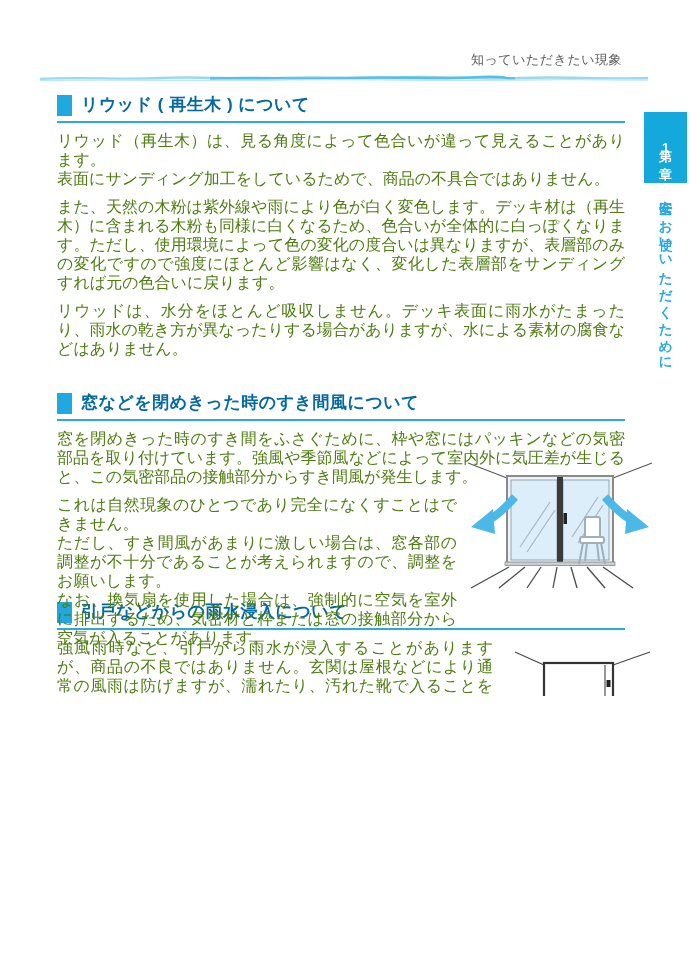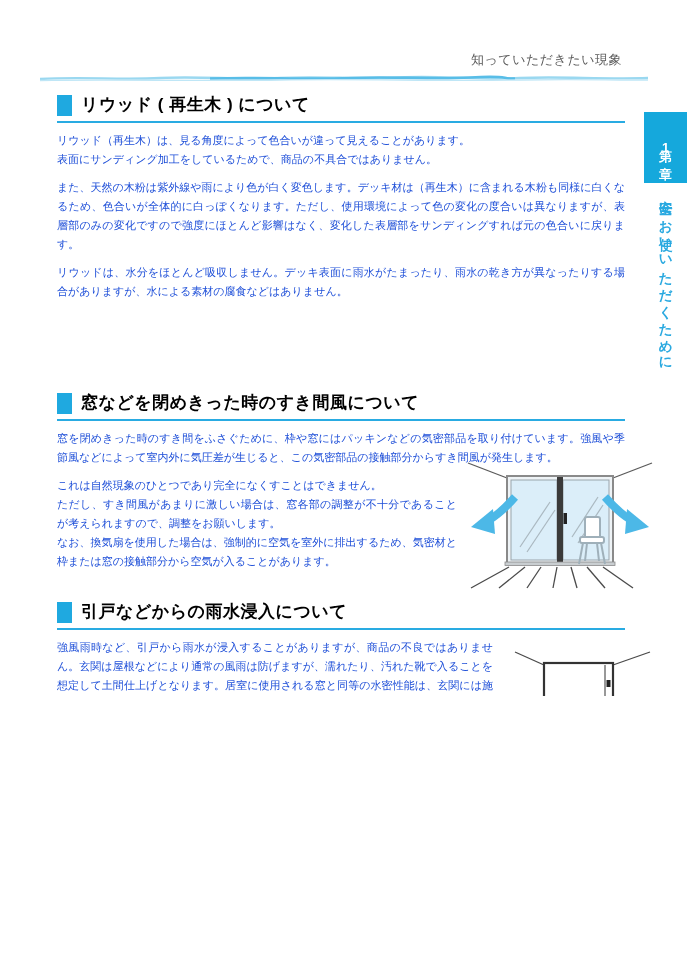--- a/index.html
+++ b/index.html
@@ -12,24 +12,24 @@
     position:absolute;top:51px;right:68px;font-size:13px;color:#595959;letter-spacing:0.5px;
   }
   .wave{position:absolute;left:40px;top:73px;}
   .section{position:absolute;left:57px;width:568px;}
   .sec-heading{
     display:flex;align-items:center;gap:9px;
     border-bottom:2px solid #29abe2;padding-bottom:5px;
   }
   .accent-square{width:15px;height:21px;background:#1fa9e0;flex:0 0 auto;}
   .sec-title{
-    font-size:17px;font-weight:bold;color:#000000;letter-spacing:0.5px;line-height:1.2;
+    font-size:17px;font-weight:bold;color:#0369a1;letter-spacing:0.5px;line-height:1.2;
   }
   .para{
-    margin:9px 0 0 0;font-size:11px;line-height:19px;color:#1d4ed8;
+    margin:9px 0 0 0;font-size:16px;line-height:19px;color:#4d7c0f;
     white-space:pre-line;text-align:justify;
   }
   .para.first{margin-top:8px;}
   .narrow-400{width:400px;}
   .narrow-436{width:436px;}
   .illus{position:absolute;}
   .chapter-badge{
     position:absolute;left:644px;top:112px;width:43px;height:71px;background:#15a8dc;
     display:flex;align-items:center;justify-content:center;
   }

